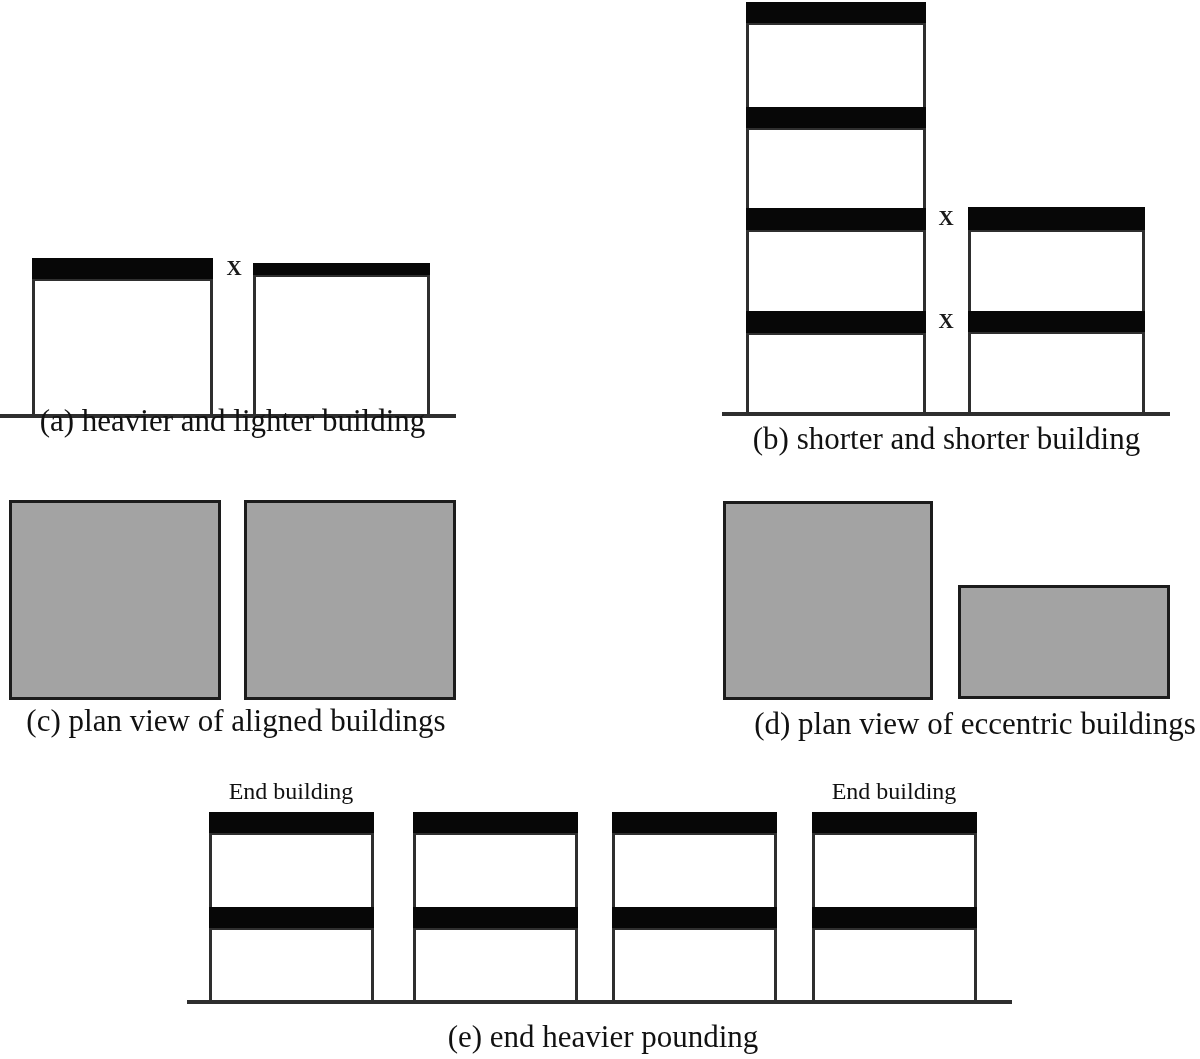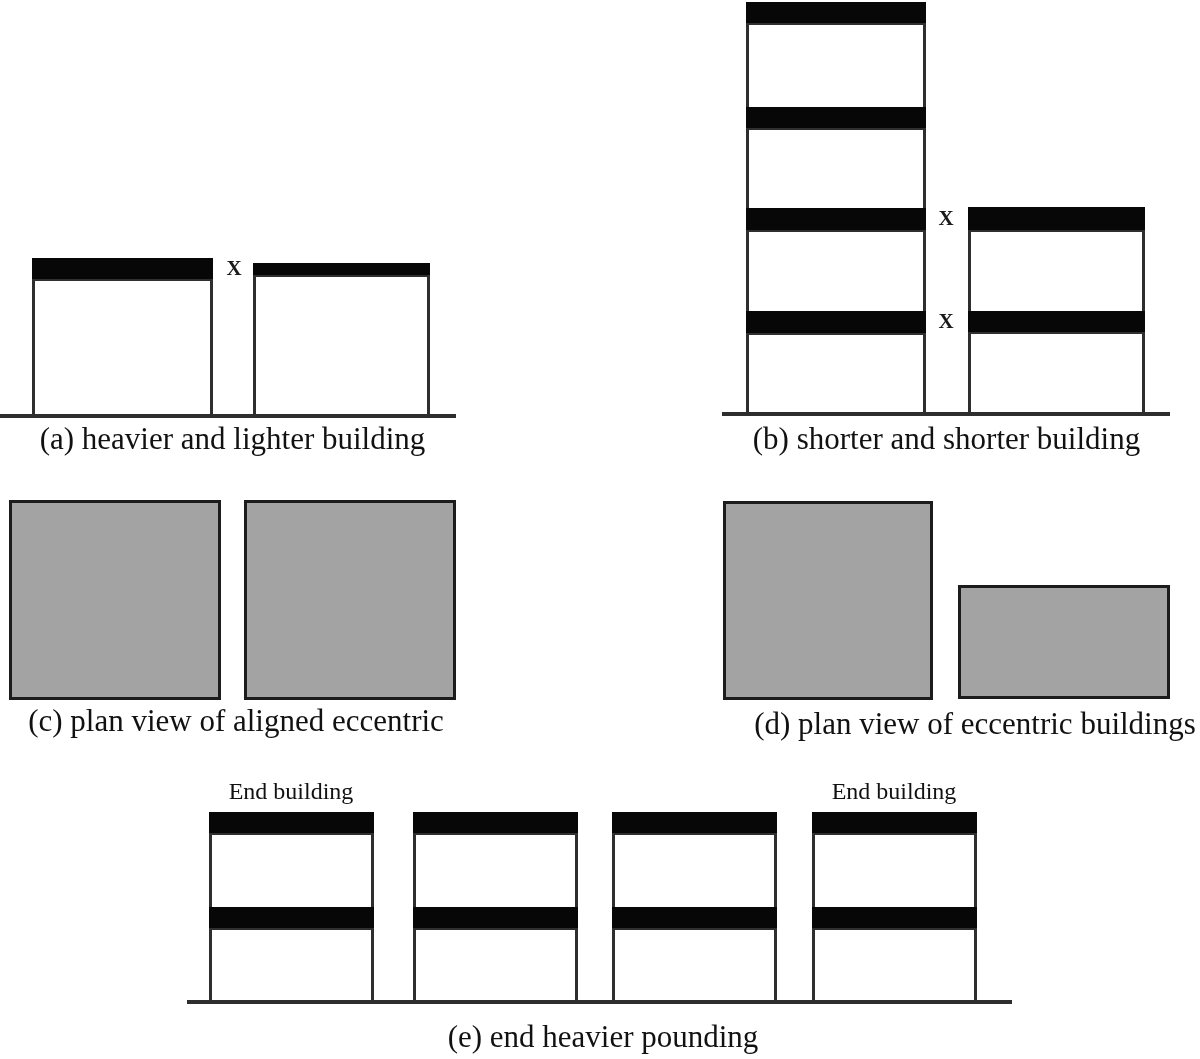--- a/index.html
+++ b/index.html
@@ -78,21 +78,21 @@
   </div>
 
   <div class="xmark" style="left:224px; top:258px;">X</div>
 
   <div class="bld" style="left:253px; top:263px; width:177px; height:153px;">
     <div class="slab" style="top:0; height:12px;"></div>
   </div>
 
   <div class="ground" style="left:0; top:414px; width:456px;"></div>
 
-  <div class="cap" style="left:0; top:421px; width:465px;">(a) heavier and lighter building</div>
+  <div class="cap" style="left:0; top:403px; width:465px;">(a) heavier and lighter building</div>
 
   <div class="bld" style="left:746px; top:2px; width:180px; height:411px;">
     <div class="slab" style="top:0; height:21px;"></div>
     <div class="slab" style="top:105px; height:21px;"></div>
     <div class="slab" style="top:206px; height:22px;"></div>
     <div class="slab" style="top:309px; height:22px;"></div>
   </div>
 
   <div class="xmark" style="left:936px; top:208px;">X</div>
 
@@ -104,21 +104,21 @@
   </div>
 
   <div class="ground" style="left:722px; top:412px; width:448px;"></div>
 
   <div class="cap" style="left:715px; top:421px; width:463px;">(b) shorter and shorter building</div>
 
   <div class="plan" style="left:9px; top:500px; width:212px; height:200px;"></div>
 
   <div class="plan" style="left:244px; top:500px; width:212px; height:200px;"></div>
 
-  <div class="cap" style="left:0; top:703px; width:472px;">(c) plan view of aligned eccentric</div>
+  <div class="cap" style="left:0; top:703px; width:472px;">(c) plan view of aligned buildings</div>
 
   <div class="plan" style="left:723px; top:501px; width:210px; height:199px;"></div>
 
   <div class="plan" style="left:958px; top:585px; width:212px; height:114px;"></div>
 
   <div class="cap" style="left:724px; top:706px; width:502px;">(d) plan view of eccentric buildings</div>
 
   <div class="endlbl" style="left:211px; top:777px;">End building</div>
 
   <div class="endlbl" style="left:814px; top:777px;">End building</div>

